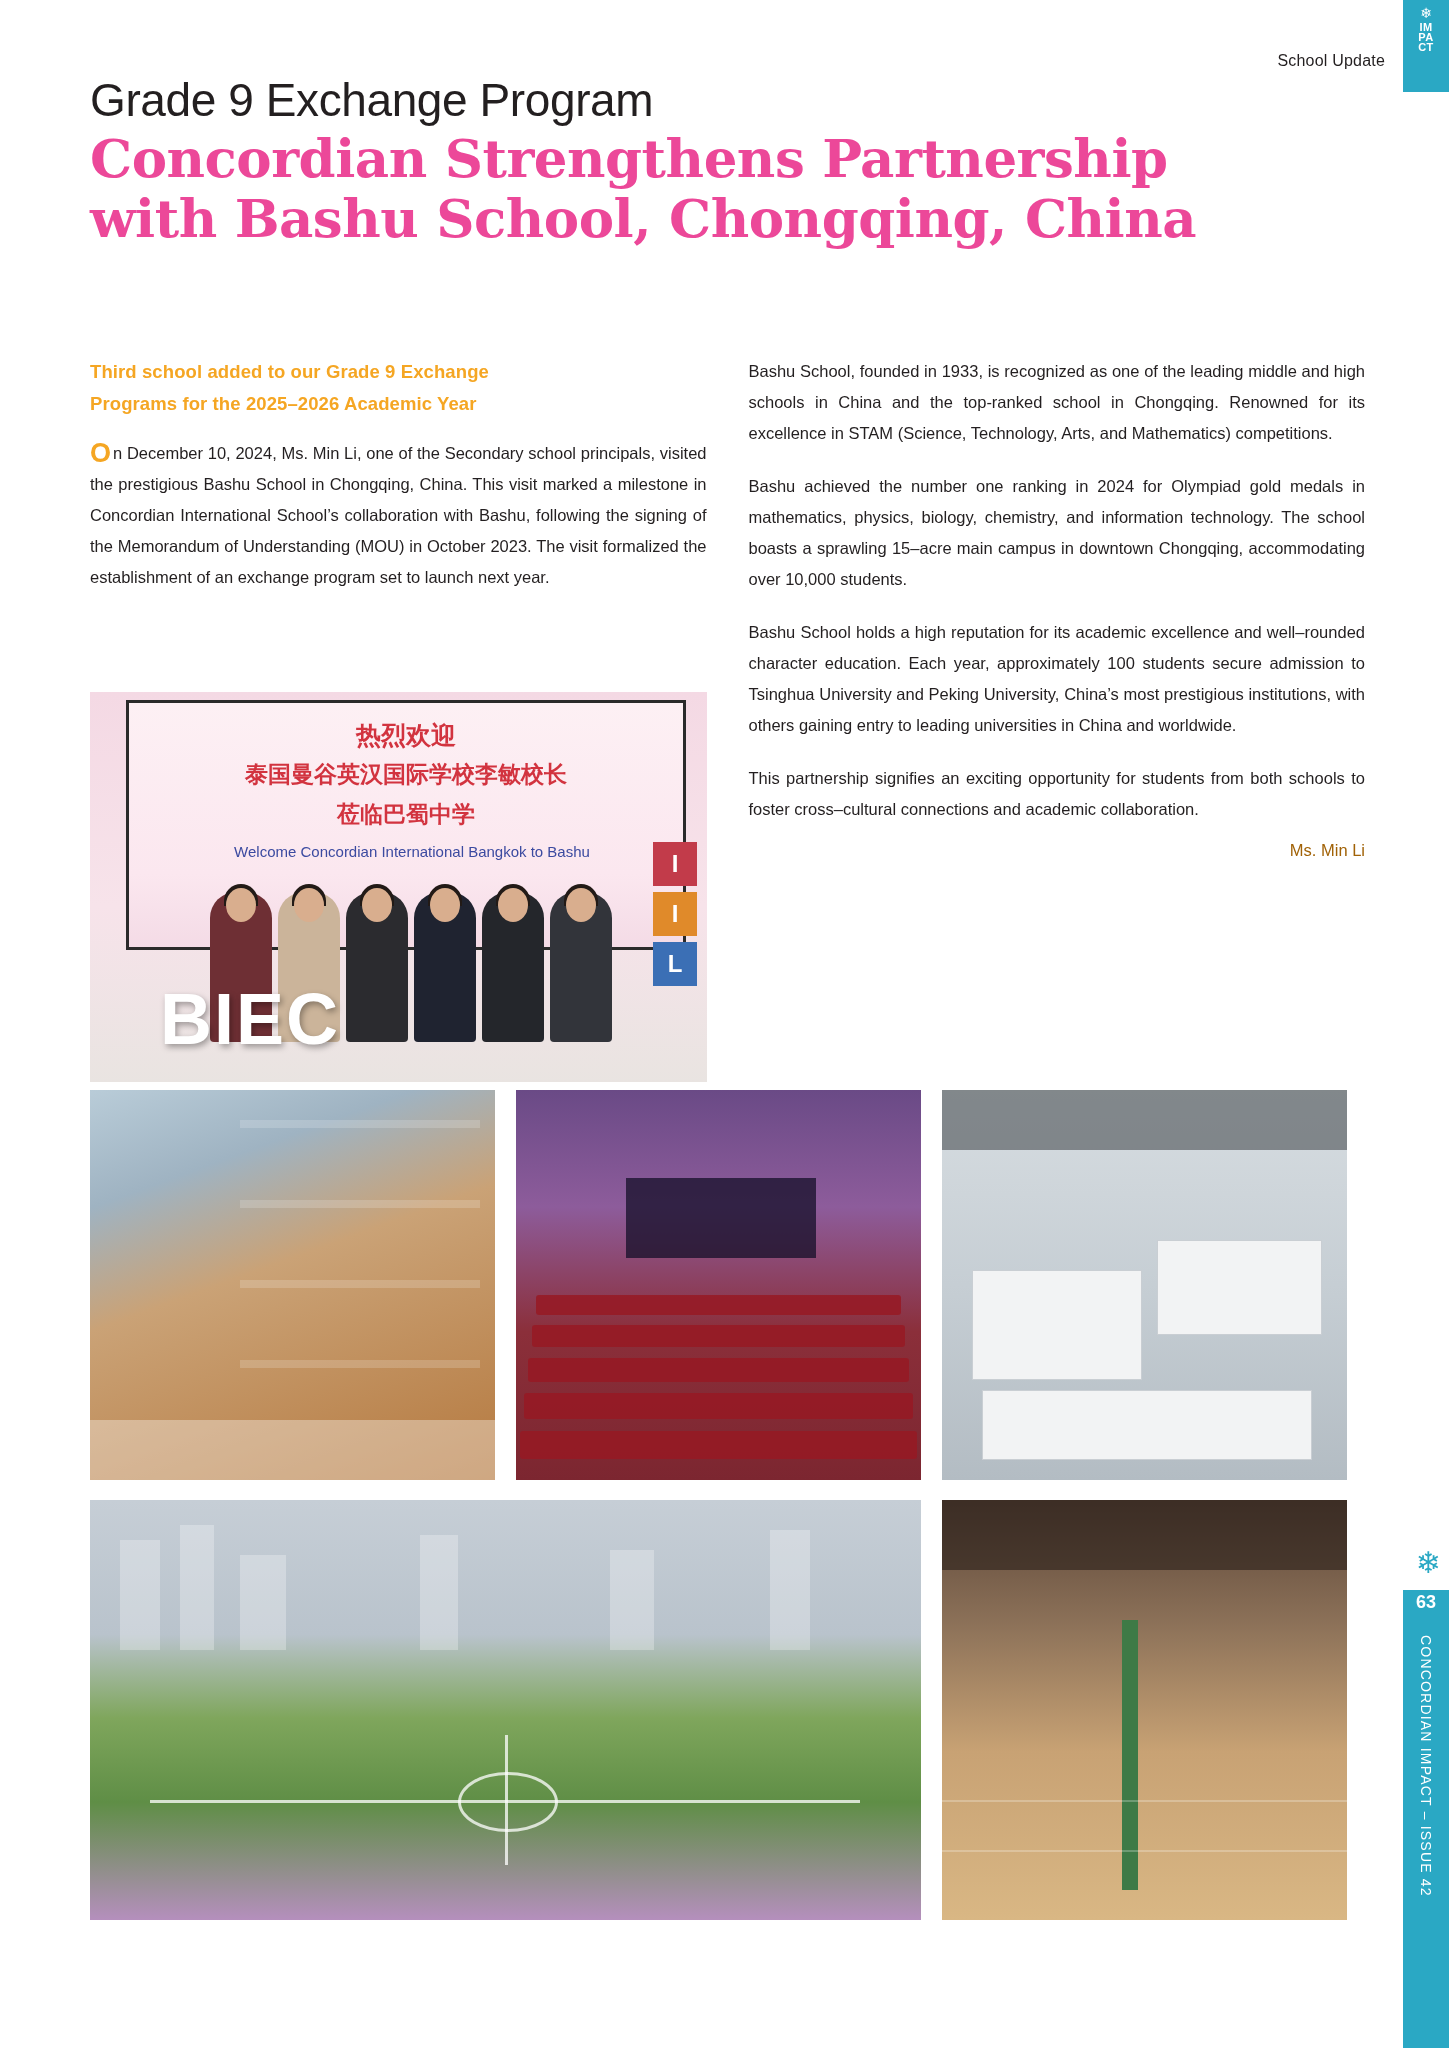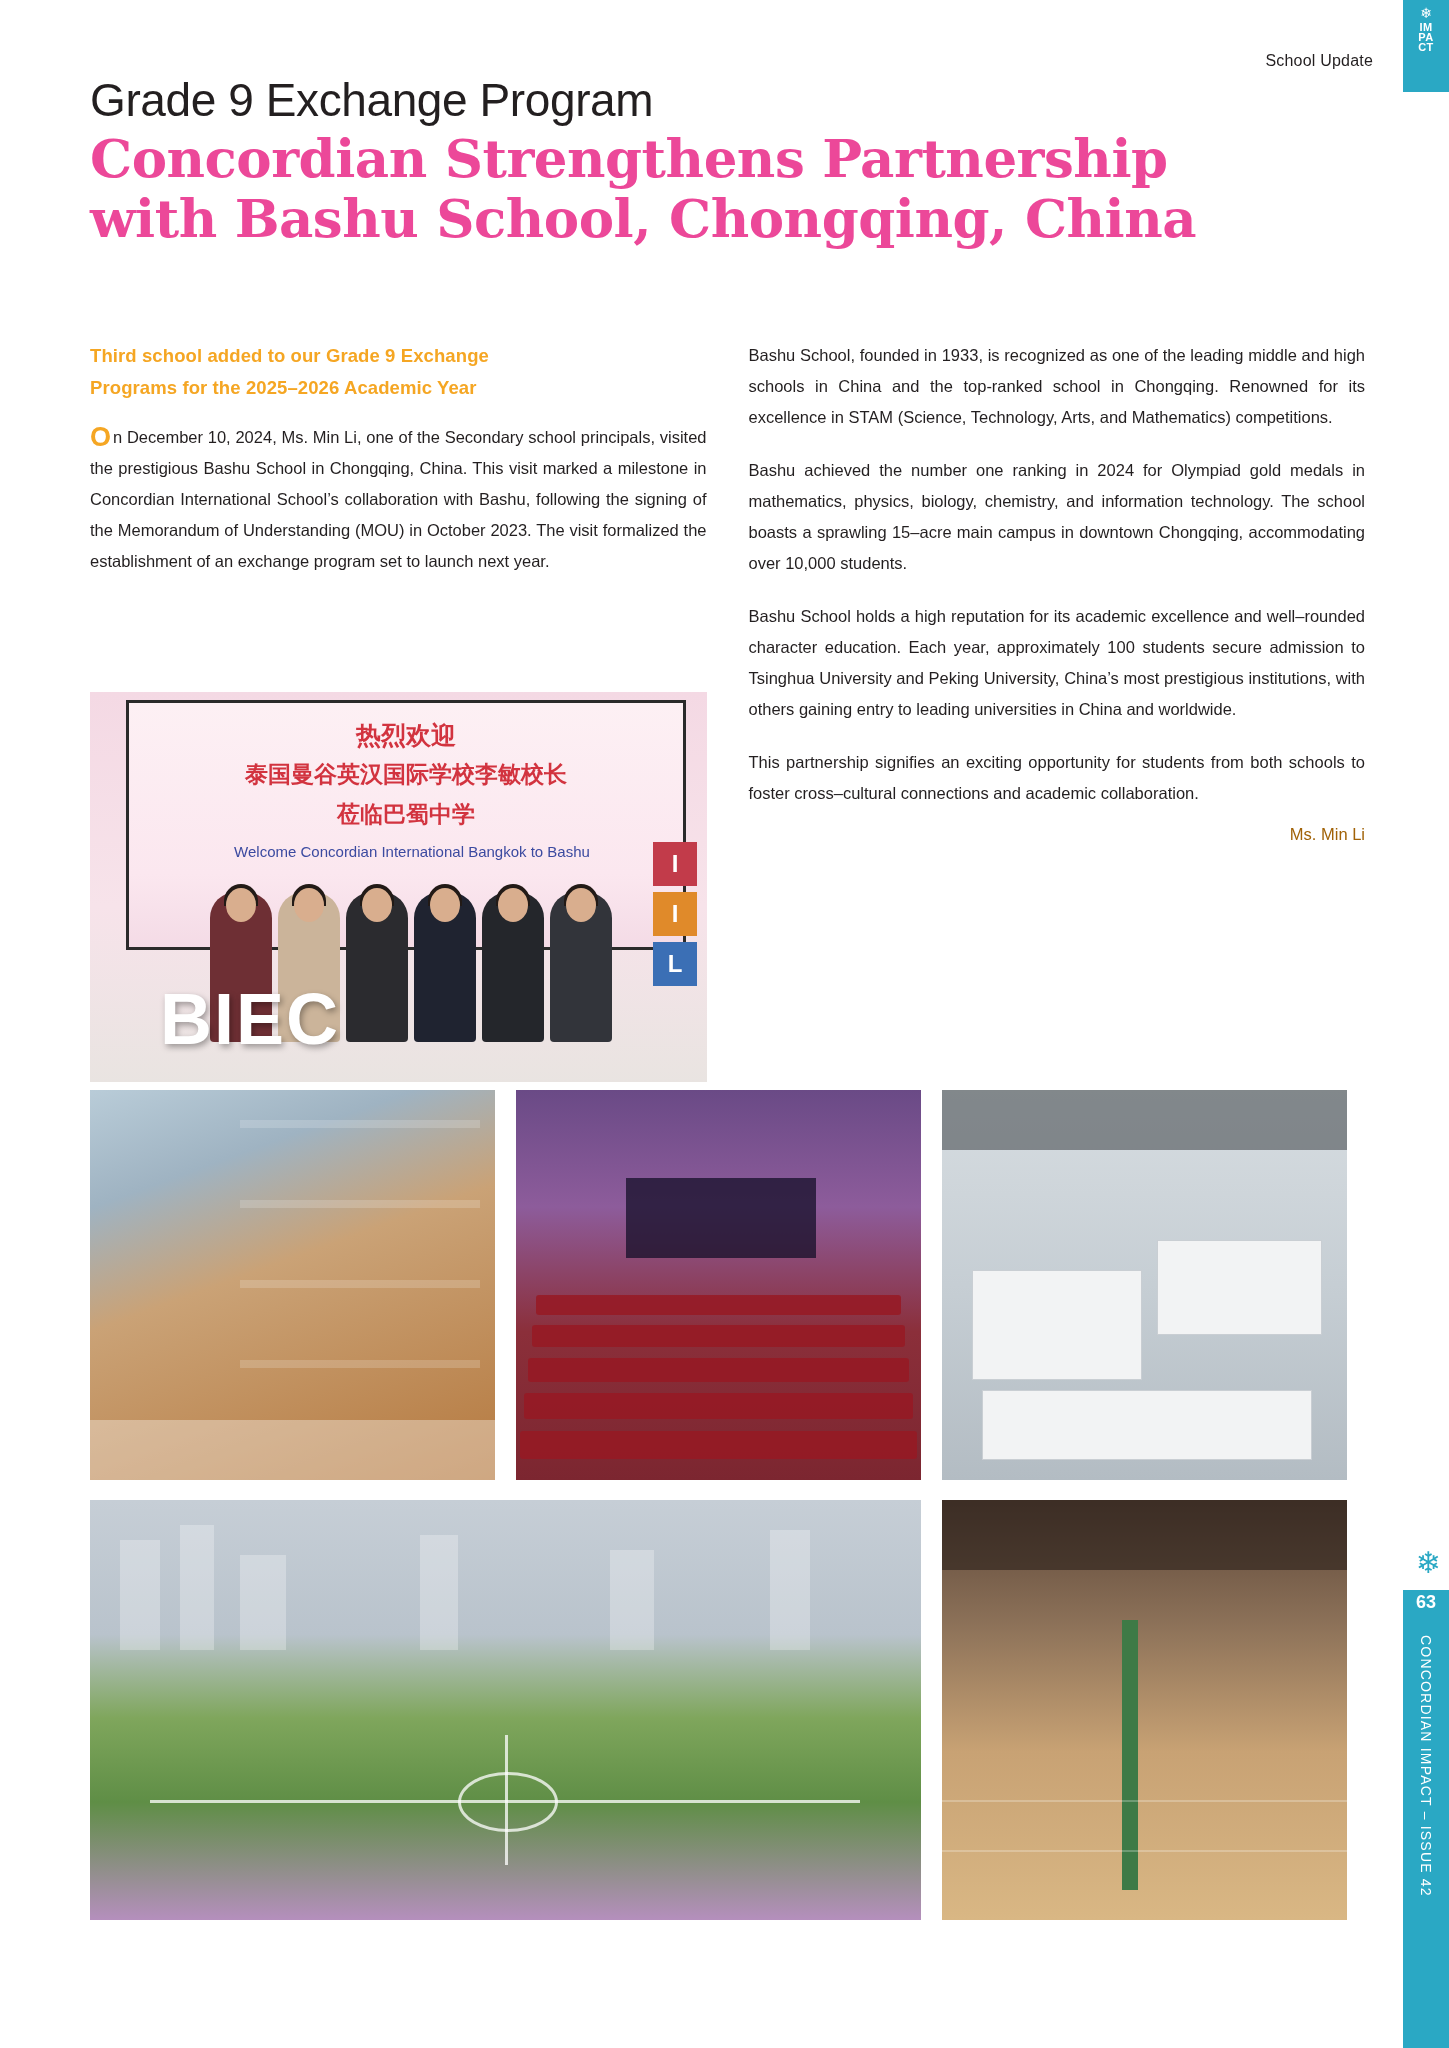--- a/index.html
+++ b/index.html
@@ -23,21 +23,21 @@
     top: 0;
     right: 0;
     display: flex;
     align-items: flex-start;
   }
   .header-label {
     font-size: 16px;
     color: #231f20;
     letter-spacing: 0.2px;
     padding-top: 52px;
-    padding-right: 30px;
+    padding-right: 18px;
     white-space: nowrap;
   }
   .impact-tab {
     width: 46px;
     height: 92px;
     background: #2aa8c4;
     color: #ffffff;
     display: flex;
     flex-direction: column;
     align-items: center;
@@ -77,21 +77,21 @@
     font-weight: bold;
     color: #ec4899;
     line-height: 60px;
     letter-spacing: -0.5px;
   }
 
   
   .columns {
     position: absolute;
     left: 90px;
-    top: 340px;
+    top: 356px;
     width: 1275px;
     display: flex;
     gap: 42px;
   }
   .col { width: 617px; }
 
   .deck {
     font-size: 18.5px;
     font-weight: bold;
     color: #f5a623;

